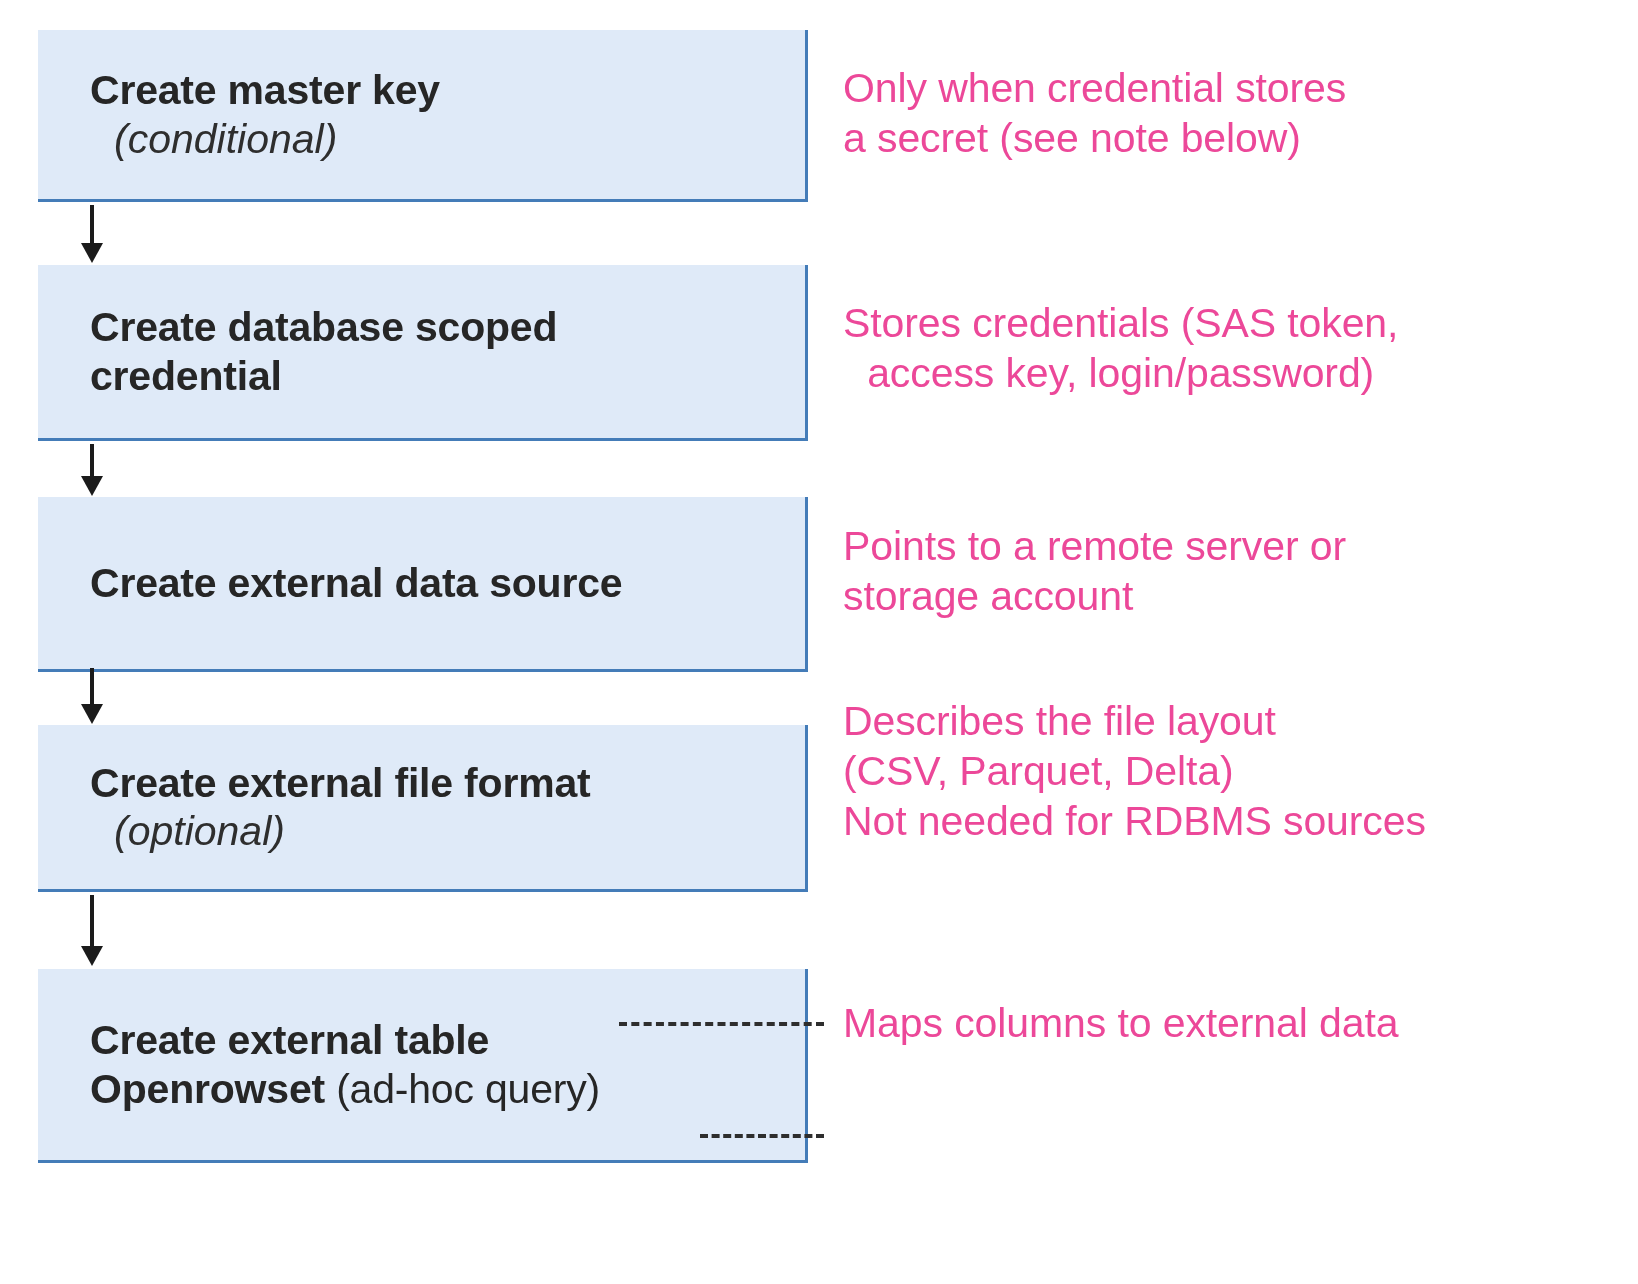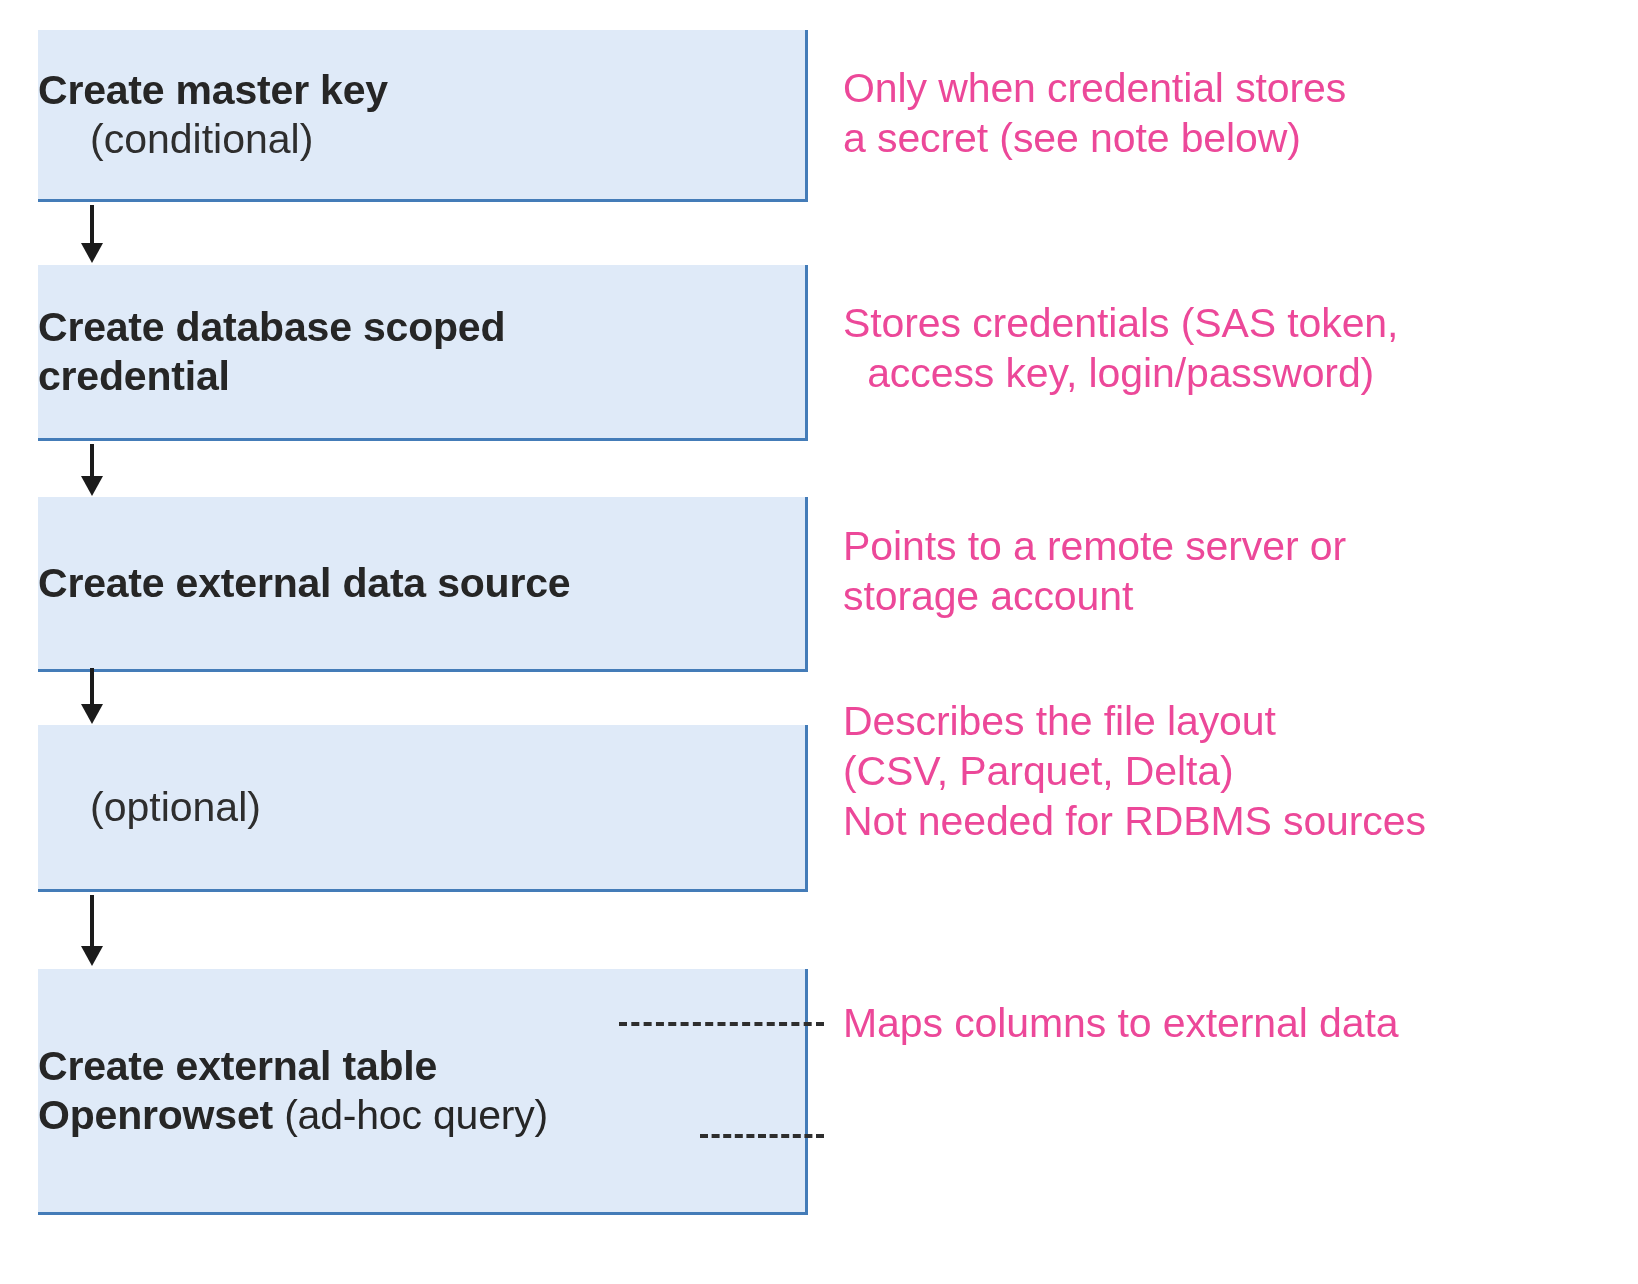--- a/index.html
+++ b/index.html
@@ -33,29 +33,31 @@
     box-sizing: border-box;
     display: flex;
     flex-direction: column;
     justify-content: center;
   }
   .step-title {
     font-weight: bold;
     font-size: 41px;
     line-height: 1.18;
     letter-spacing: -0.2px;
+    padding-left: 52px;
     color: #262626;
     white-space: pre-line;
   }
   .step-sub {
     font-weight: normal;
     font-size: 41px;
     line-height: 1.18;
-    padding-left: 52px;
+    padding-left: 76px;
     color: #2e2e2e;
+    font-style: italic;
   }
 
   
   .arrow {
     position: absolute;
     left: 81px;
     width: 22px;
   }
   .arrow .shaft {
     position: absolute;
@@ -90,21 +92,21 @@
     position: absolute;
     height: 0;
     border-top: 4px dashed #2e2e2e;
   }
 
   
   #box-1 { top: 30px;   height: 172px; }
   #box-2 { top: 265px;  height: 176px; }
   #box-3 { top: 497px;  height: 175px; }
   #box-4 { top: 725px;  height: 167px; }
-  #box-5 { top: 969px;  height: 246px; }
+  #box-5 { top: 969px;  height: 194px; }
 
   #arrow-1 { top: 205px; height: 58px; }
   #arrow-1 .shaft { height: 40px; }
   #arrow-1 .head  { top: 38px; }
 
   #arrow-2 { top: 444px; height: 52px; }
   #arrow-2 .shaft { height: 34px; }
   #arrow-2 .head  { top: 32px; }
 
   #arrow-3 { top: 668px; height: 56px; }
@@ -159,20 +161,21 @@
   </div>
   <div class="desc" id="desc-3">Points to a remote server or
 storage account</div>
 
   <div class="arrow" id="arrow-3">
     <div class="shaft"></div>
       <div class="head"></div>
   </div>
 
   <div class="step-box" id="box-4">
+    <div class="step-title">Create external file format</div>
     <div class="step-sub">(optional)</div>
   </div>
   <div class="desc" id="desc-4">Describes the file layout
 (CSV, Parquet, Delta)
 Not needed for RDBMS sources</div>
 
   <div class="arrow" id="arrow-4">
     <div class="shaft"></div>
       <div class="head"></div>
   </div>

